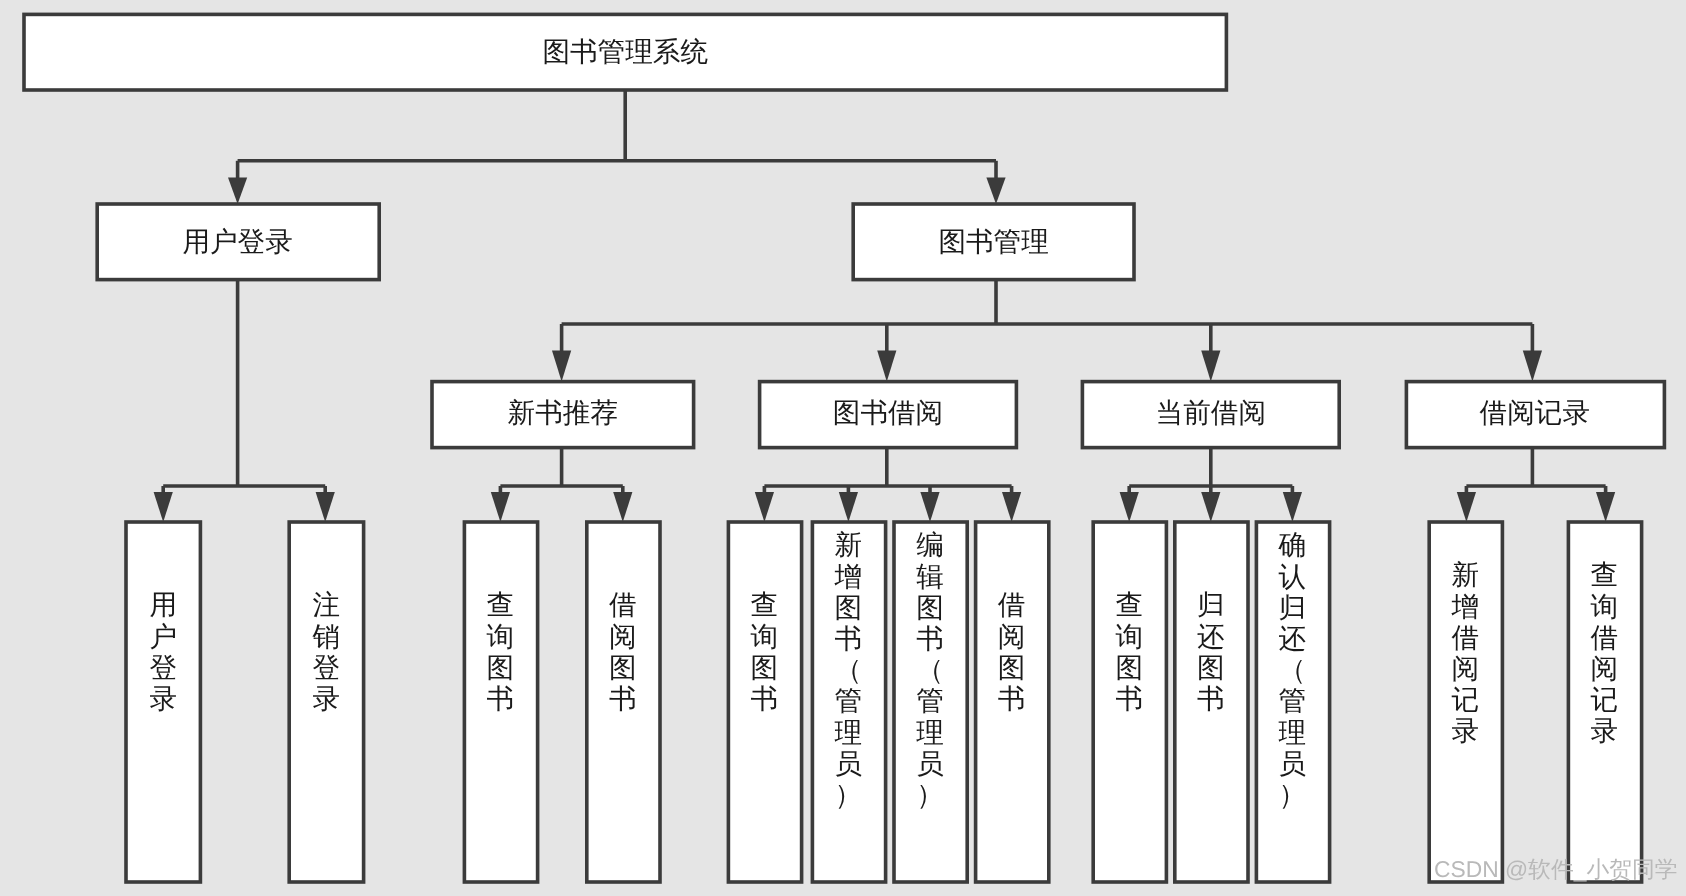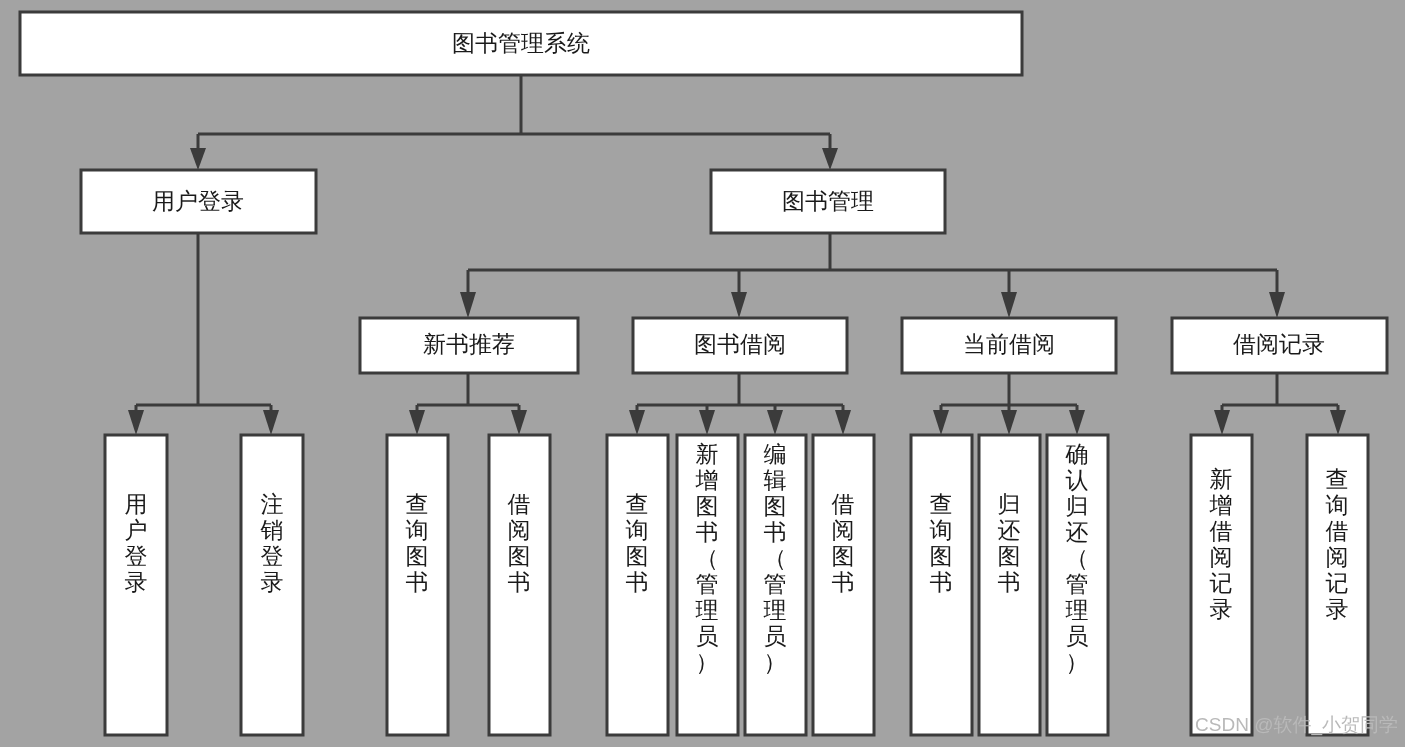--- a/index.html
+++ b/index.html
@@ -7,21 +7,21 @@
     padding: 0;
     background: #ffffff;
   }
   body {
     font-family: "Liberation Sans", "DejaVu Sans", sans-serif;
   }
   #diagram-root {
     position: relative;
     width: 1405px;
     height: 747px;
-    background: #a3a3a3;
+    background: #e5e5e5;
     overflow: hidden;
   }
   svg.diagram-canvas {
     position: absolute;
     top: 0;
     left: 0;
     width: 1405px;
     height: 747px;
   }
   .node-box {

